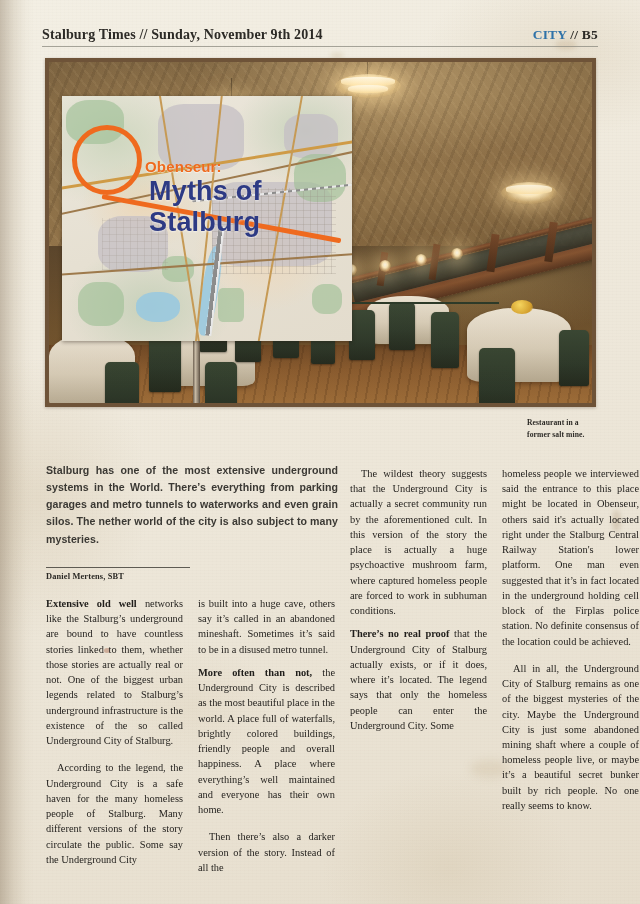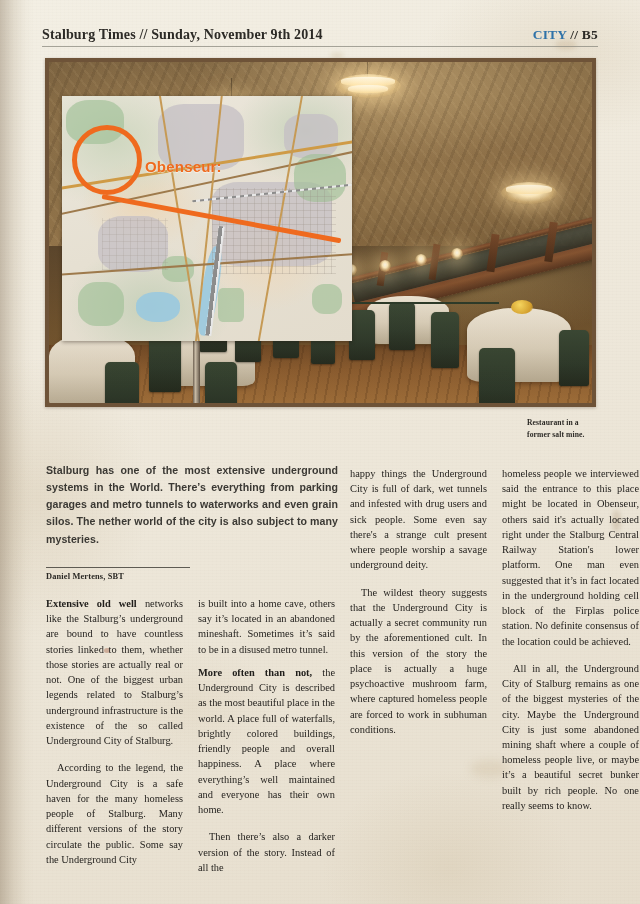--- a/index.html
+++ b/index.html
@@ -536,20 +536,21 @@
           <div class="map-road" style="left:160px; top:-12px; width:2px; height:270px; transform:rotate(6deg);"></div>
           <div class="map-road" style="left:96px; top:-6px; width:2px; height:260px; transform:rotate(-9deg);"></div>
           <div class="map-road" style="left:240px; top:-6px; width:2px; height:260px; transform:rotate(10deg);"></div>
           <div class="map-road brown" style="left:-8px; top:178px; width:320px; height:2px; transform:rotate(-4deg);"></div>
           <div class="map-rail" style="left:130px; top:96px; width:160px; height:2px; transform:rotate(-6deg);"></div>
           <div class="map-rail" style="left:150px; top:130px; width:6px; height:110px; transform:rotate(7deg);"></div>
 
           <div class="map-circle"></div>
           <div class="map-line"></div>
           <div class="infocus">Obenseur:</div>
+          <div class="myths">Myths of Stalburg</div>
         </div>
 
       </div>
     </div>
 
     <div class="caption">
       <div>Restaurant in a</div>
       <div>former salt mine.</div>
     </div>
 
@@ -558,27 +559,27 @@
 
     <div class="rule-byline"></div>
     <div class="byline">Daniel Mertens, SBT</div>
 
     <div class="cols">
       <div class="col col-1">
           <p class="first"><b>Extensive old well</b> networks like the Stalburg’s underground are bound to have countless stories linked to them, whether those stories are actually real or not. One of the biggest urban legends related to Stalburg’s underground infrastructure is the existence of the so called Underground City of Stalburg.</p>
           <p>According to the legend, the Underground City is a safe haven for the many homeless people of Stalburg. Many different versions of the story circulate the public. Some say the Underground City</p>
         </div>
       <div class="col col-2">
-          <p class="first">is built into a home cave, others say it’s located in an abandoned mineshaft. Sometimes it’s said to be in a disused metro tunnel.</p>
+          <p class="first">is built into a huge cave, others say it’s called in an abandoned mineshaft. Sometimes it’s said to be in a disused metro tunnel.</p>
           <p class="first gap"><b>More often than not,</b> the Underground City is described as the most beautiful place in the world. A place full of waterfalls, brightly colored buildings, friendly people and overall happiness. A place where everything’s well maintained and everyone has their own home.</p>
           <p>Then there’s also a darker version of the story. Instead of all the</p>
         </div>
       <div class="col col-3">
-          <p class="first">happy things the Underground City is full of dark, wet tunnels and infested with drug users and sick people. Some even say there's a strange cult present where people worship a savage underground deity.</p>
           <p>The wildest theory suggests that the Underground City is actually a secret community run by the aforementioned cult. In this version of the story the place is actually a huge psychoactive mushroom farm, where captured homeless people are forced to work in subhuman conditions.</p>
+          <p class="first gap"><b>There’s no real proof</b> that the Underground City of Stalburg actually exists, or if it does, where it’s located. The legend says that only the homeless people can enter the Underground City. Some</p>
         </div>
       <div class="col col-4">
           <p class="first">homeless people we interviewed said the entrance to this place might be located in Obenseur, others said it's actually located right under the Stalburg Central Railway Station's lower platform. One man even suggested that it’s in fact located in the underground holding cell block of the Firplas police station. No definite consensus of the location could be achieved.</p>
           <p>All in all, the Underground City of Stalburg remains as one of the biggest mysteries of the city. Maybe the Underground City is just some abandoned mining shaft where a couple of homeless people live, or maybe it’s a beautiful secret bunker built by rich people. No one really seems to know.</p>
         </div>
     </div>
 
   </div>
 </div>
 

